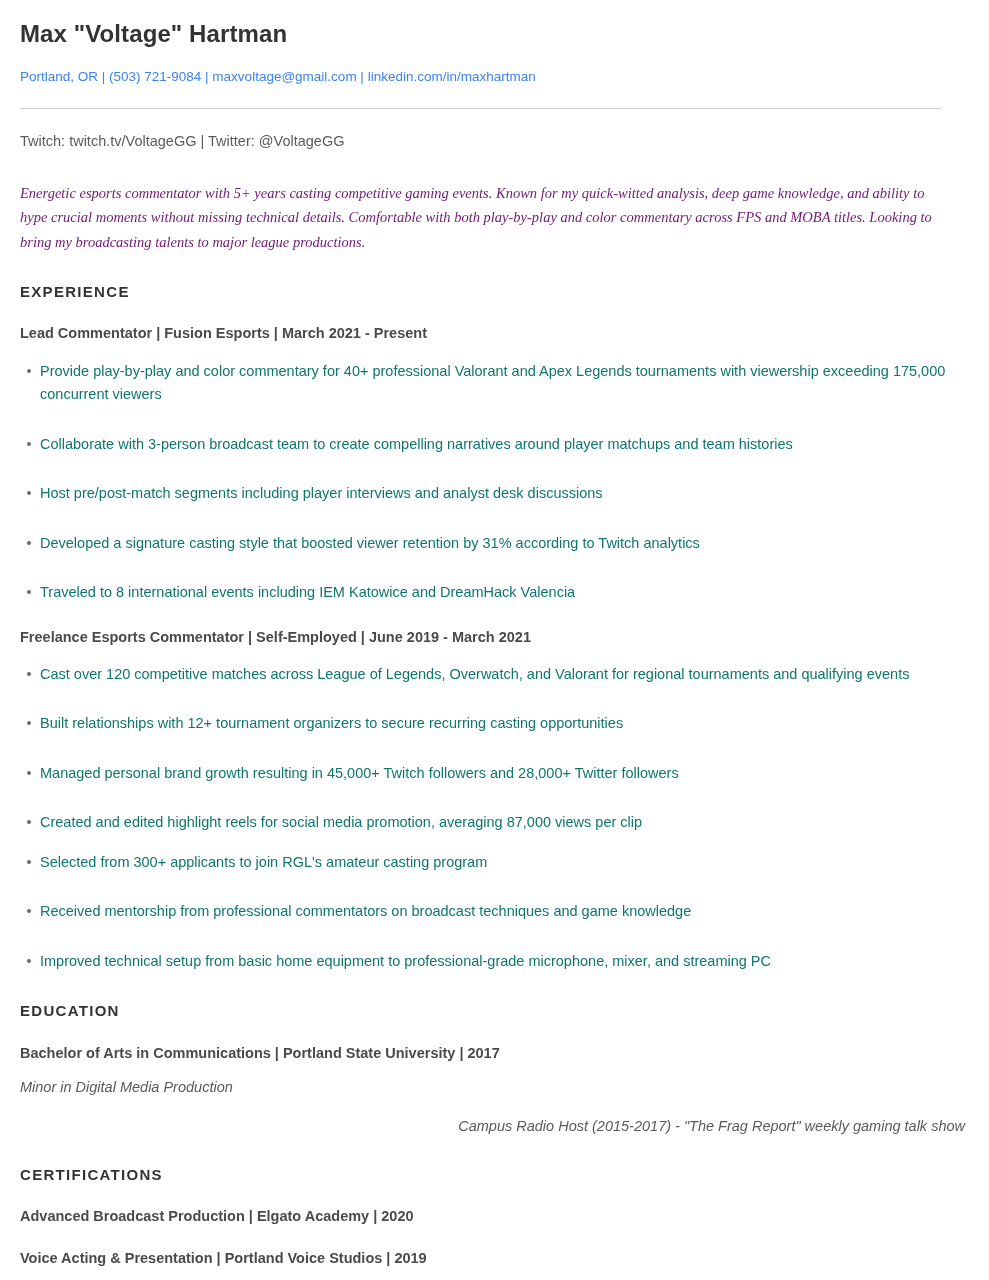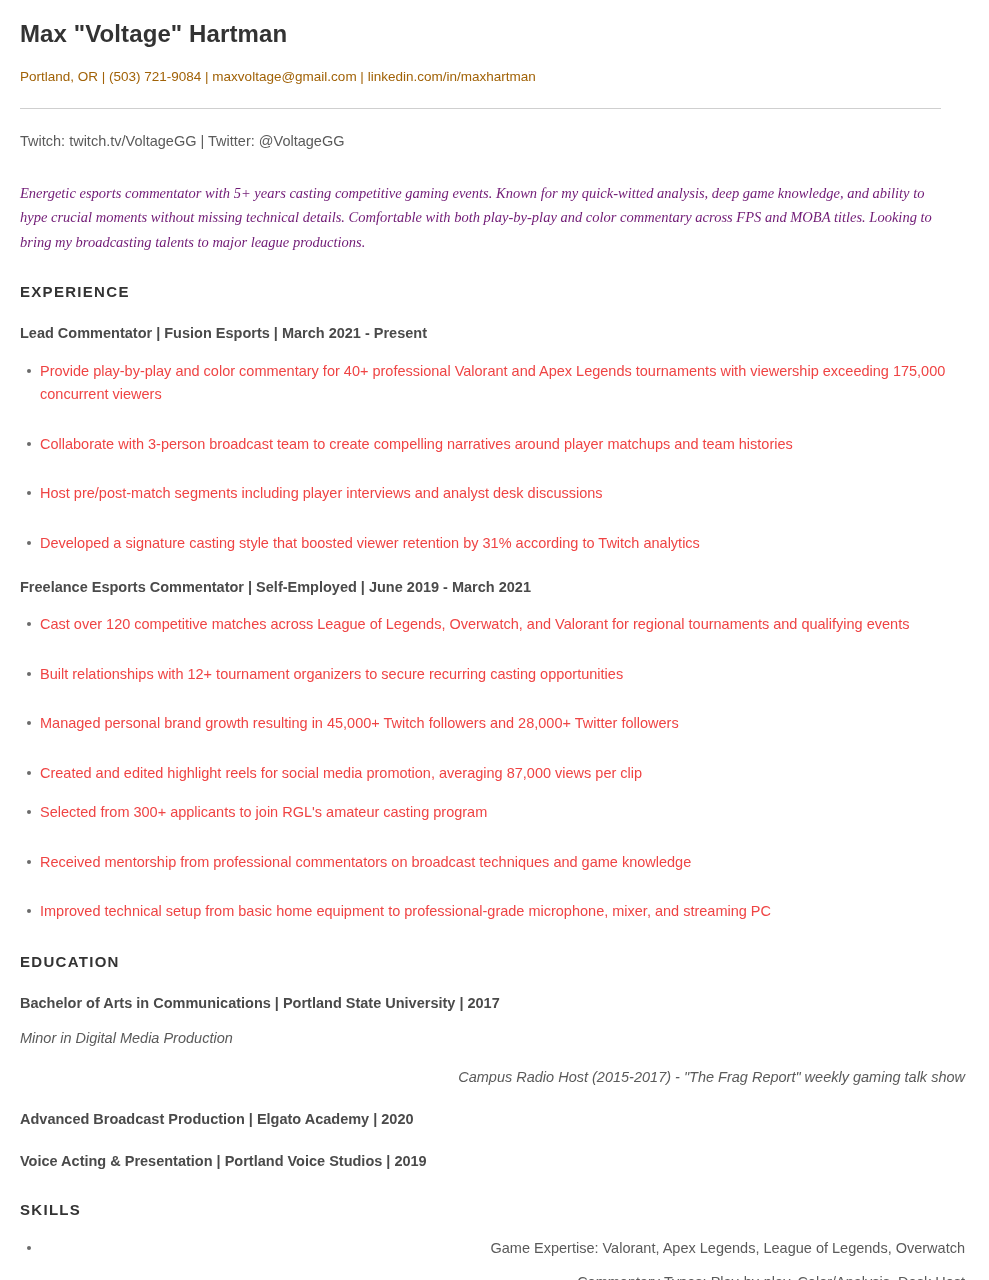--- a/index.html
+++ b/index.html
@@ -26,21 +26,21 @@
   .name {
     font-size: 24px;
     font-weight: bold;
     color: #333333;
     letter-spacing: 0.1px;
     margin: 0 0 18px 0;
     line-height: 1.2;
   }
   .contact-line {
     font-size: 13.5px;
-    color: #a16207;
+    color: #3b82f6;
     line-height: 1.5;
     margin: 0;
   }
   .divider {
     border: 0;
     border-top: 1px solid #cfcfcf;
     margin: 21px 24px 0 0;
     height: 0;
   }
   .social-line {
@@ -83,21 +83,21 @@
     list-style: none;
     margin: 10px 0 0 0;
     padding: 0;
   }
   ul.bullets > li {
     position: relative;
     padding-left: 20px;
     margin: 16px 0 0 0;
     font-size: 14.5px;
     line-height: 1.62;
-    color: #ef4444;
+    color: #0f766e;
     max-width: 930px;
     padding-bottom: 10px;
   }
   ul.bullets > li:last-child { padding-bottom: 0; }
   ul.bullets > li::before {
     content: "";
     position: absolute;
     left: 7px;
     top: 9px;
     width: 4px;
@@ -180,20 +180,21 @@
   <p class="summary">Energetic esports commentator with 5+ years casting competitive gaming events. Known for my quick-witted analysis, deep game knowledge, and ability to hype crucial moments without missing technical details. Comfortable with both play-by-play and color commentary across FPS and MOBA titles. Looking to bring my broadcasting talents to major league productions.</p>
 
   <h2 class="section-heading">EXPERIENCE</h2>
 
   <h3 class="job-title">Lead Commentator | Fusion Esports | March 2021 - Present</h3>
   <ul class="bullets">
     <li>Provide play-by-play and color commentary for 40+ professional Valorant and Apex Legends tournaments with viewership exceeding 175,000 concurrent viewers</li>
     <li>Collaborate with 3-person broadcast team to create compelling narratives around player matchups and team histories</li>
     <li>Host pre/post-match segments including player interviews and analyst desk discussions</li>
     <li>Developed a signature casting style that boosted viewer retention by 31% according to Twitch analytics</li>
+    <li>Traveled to 8 international events including IEM Katowice and DreamHack Valencia</li>
   </ul>
 
   <h3 class="job-title">Freelance Esports Commentator | Self-Employed | June 2019 - March 2021</h3>
   <ul class="bullets">
     <li>Cast over 120 competitive matches across League of Legends, Overwatch, and Valorant for regional tournaments and qualifying events</li>
     <li>Built relationships with 12+ tournament organizers to secure recurring casting opportunities</li>
     <li>Managed personal brand growth resulting in 45,000+ Twitch followers and 28,000+ Twitter followers</li>
     <li>Created and edited highlight reels for social media promotion, averaging 87,000 views per clip</li>
   </ul>
 
@@ -201,20 +202,21 @@
     <li>Selected from 300+ applicants to join RGL's amateur casting program</li>
     <li>Received mentorship from professional commentators on broadcast techniques and game knowledge</li>
     <li>Improved technical setup from basic home equipment to professional-grade microphone, mixer, and streaming PC</li>
   </ul>
 
   <h2 class="section-heading">EDUCATION</h2>
   <h3 class="edu-degree">Bachelor of Arts in Communications | Portland State University | 2017</h3>
   <p class="edu-sub">Minor in Digital Media Production</p>
   <p class="edu-note">Campus Radio Host (2015-2017) - "The Frag Report" weekly gaming talk show</p>
 
+  <h2 class="section-heading">CERTIFICATIONS</h2>
   <p class="cert-item">Advanced Broadcast Production | Elgato Academy | 2020</p>
   <p class="cert-item">Voice Acting &amp; Presentation | Portland Voice Studios | 2019</p>
 
   <h2 class="section-heading">SKILLS</h2>
   <ul class="skills">
     <li>Game Expertise: Valorant, Apex Legends, League of Legends, Overwatch</li>
     <li>Commentary Types: Play-by-play, Color/Analysis, Desk Host</li>
 
   </ul>
 

